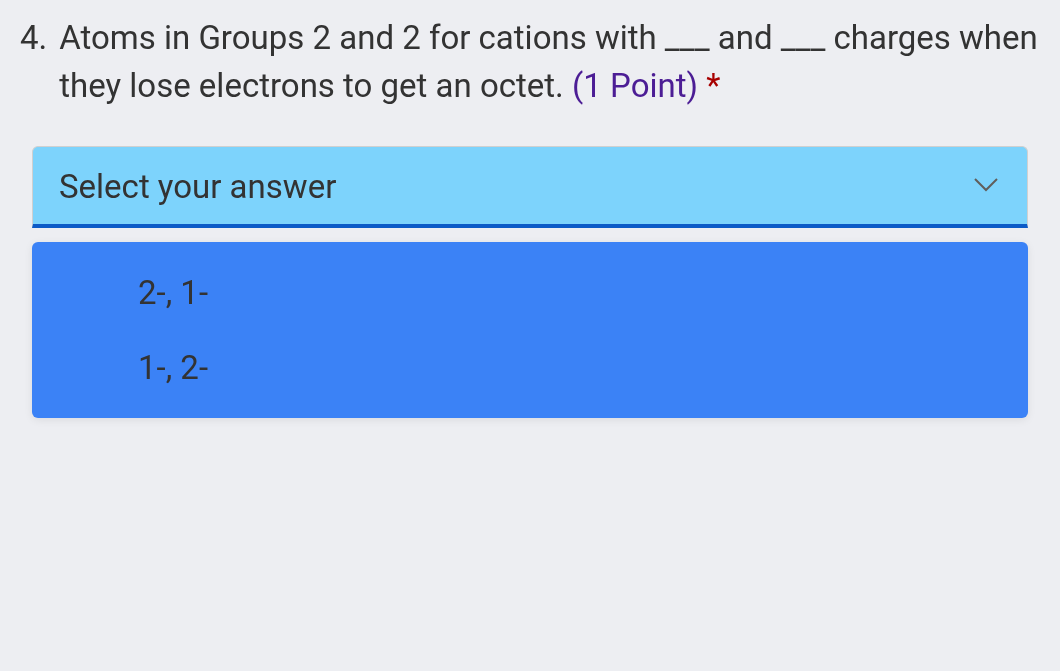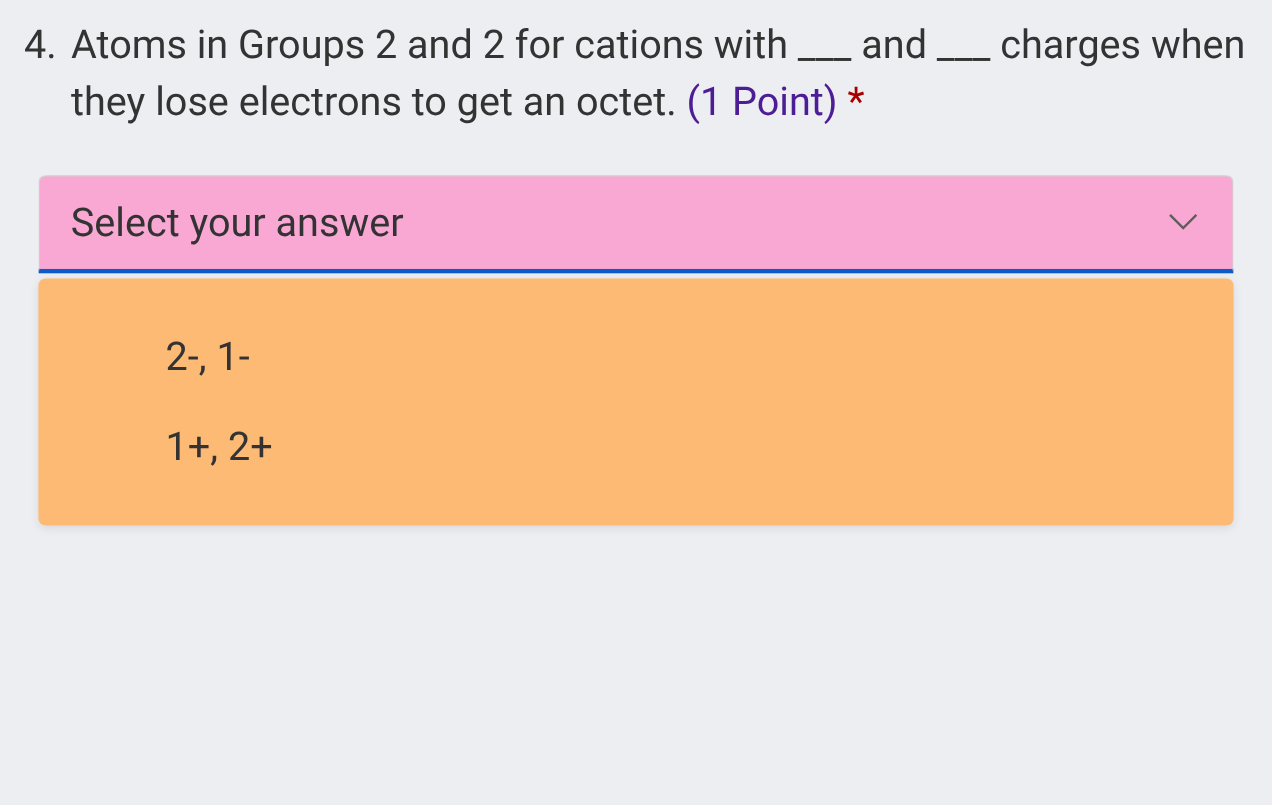--- a/index.html
+++ b/index.html
@@ -39,21 +39,21 @@
       color: #4c1d95;
     }
     .required {
       color: #a80000;
     }
     .dropdown-wrapper {
       margin: 0 12px;
       position: relative;
     }
     .dropdown-header {
-      background-color: #f9a8d4;
+      background-color: #7dd3fc;
       border: 1px solid #d0d0d0;
       border-bottom: 4px solid #0c5bc7;
       border-radius: 6px 6px 0 0;
       padding: 20px 26px 18px 26px;
       display: flex;
       align-items: center;
       justify-content: space-between;
       cursor: pointer;
     }
     .dropdown-placeholder {
@@ -61,25 +61,25 @@
       color: #333333;
     }
     .chevron-icon {
       color: #605e5c;
     }
     .chevron-icon svg {
       width: 30px;
       height: 20px;
     }
     .dropdown-options {
-      background-color: #fdba74;
-      margin-top: 4px;
+      background-color: #3b82f6;
+      margin-top: 14px;
       border-radius: 6px;
       box-shadow: 0 2px 8px rgba(0,0,0,0.08);
-      padding: 28px 0;
+      padding: 13px 0;
     }
     .dropdown-option {
       font-size: 33px;
       color: #333333;
       padding: 18px 0 18px 106px;
       cursor: pointer;
     }
   </style>
 </head>
 <body>
@@ -98,16 +98,16 @@
     <div class="dropdown-header">
       <span class="dropdown-placeholder">Select your answer</span>
       <span class="chevron-icon">
         <svg viewBox="0 0 30 20" fill="none" stroke="currentColor" stroke-width="2">
           <polyline points="4,5 15,16 26,5"></polyline>
         </svg>
       </span>
     </div>
     <div class="dropdown-options">
       <div class="dropdown-option">2-, 1-</div>
-      <div class="dropdown-option">1+, 2+</div>
+      <div class="dropdown-option">1-, 2-</div>
     </div>
   </div>
 </div>
 
 </body></html>

